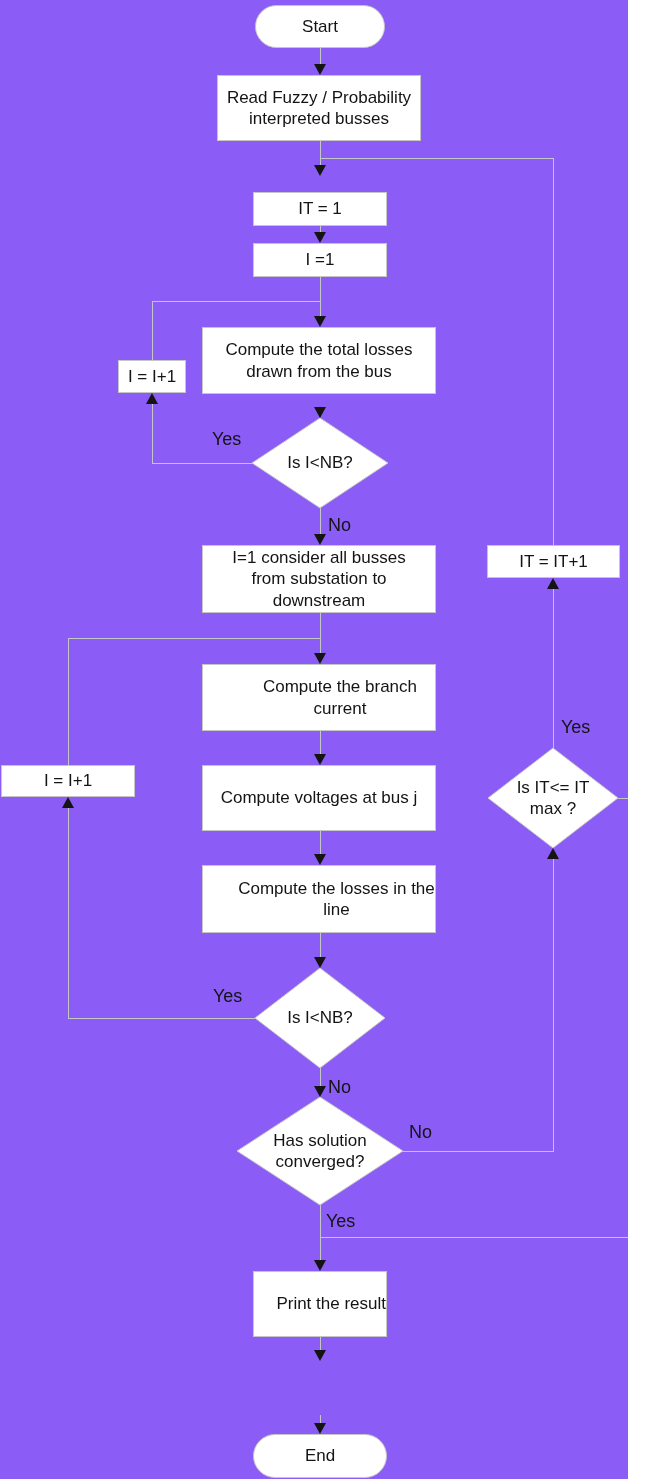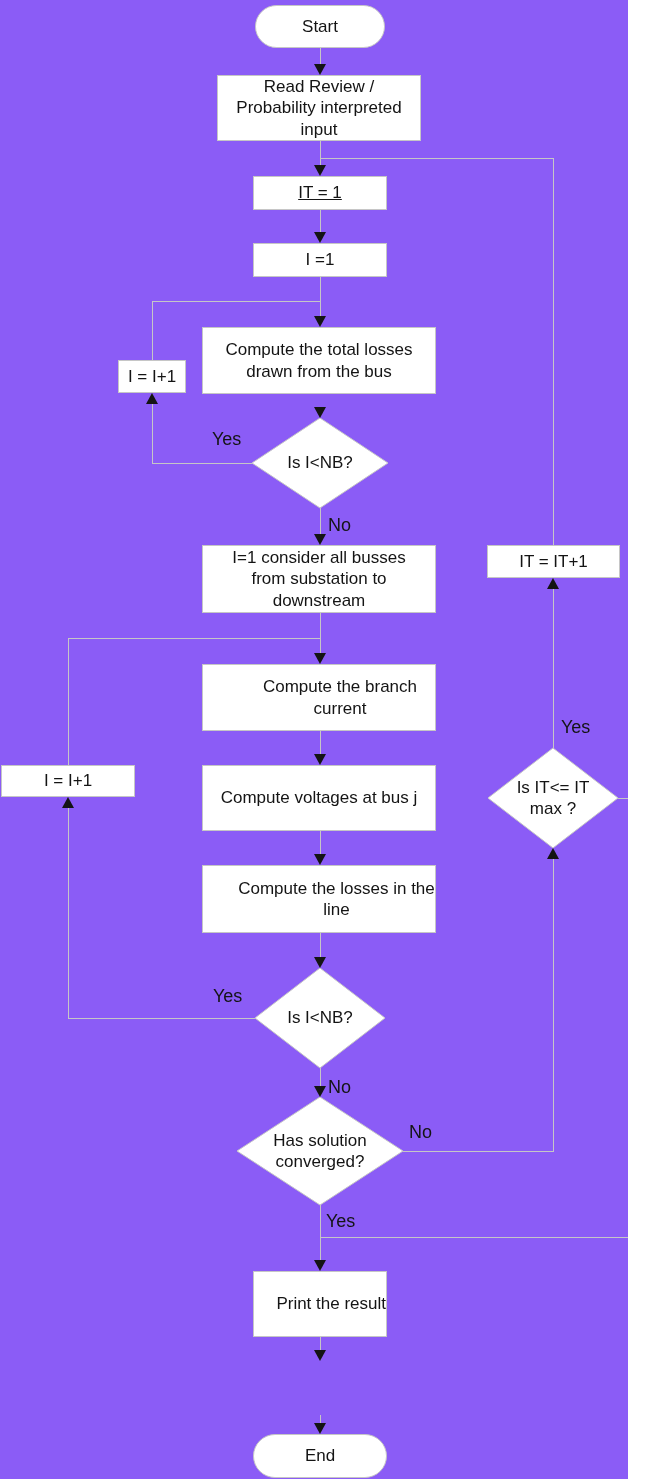--- a/index.html
+++ b/index.html
@@ -117,24 +117,24 @@
       <polygon points="314,1350 326,1350 320,1361"></polygon>
       <polygon points="314,1423 326,1423 320,1434"></polygon>
     </g>
   </svg>
 
   <div class="node stadium" style="left:255px; top:5px; width:130px; height:43px;">
     <span>Start</span>
   </div>
 
   <div class="node" style="left:217px; top:75px; width:204px; height:66px;">
-    <span class="w190">Read Review / Probability interpreted input</span>
-  </div>
-
-  <div class="node" style="left:253px; top:176px; width:134px; height:34px;text-decoration:underline;">
+    <span class="w190">Read Fuzzy / Probability interpreted busses</span>
+  </div>
+
+  <div class="node" style="left:253px; top:192px; width:134px; height:34px;">
     <span>IT = 1</span>
   </div>
 
   <div class="node" style="left:253px; top:243px; width:134px; height:34px;">
     <span>I =1</span>
   </div>
 
   <div class="node" style="left:202px; top:327px; width:234px; height:67px;">
     <span class="w190">Compute the total losses drawn from the bus</span>
   </div>

